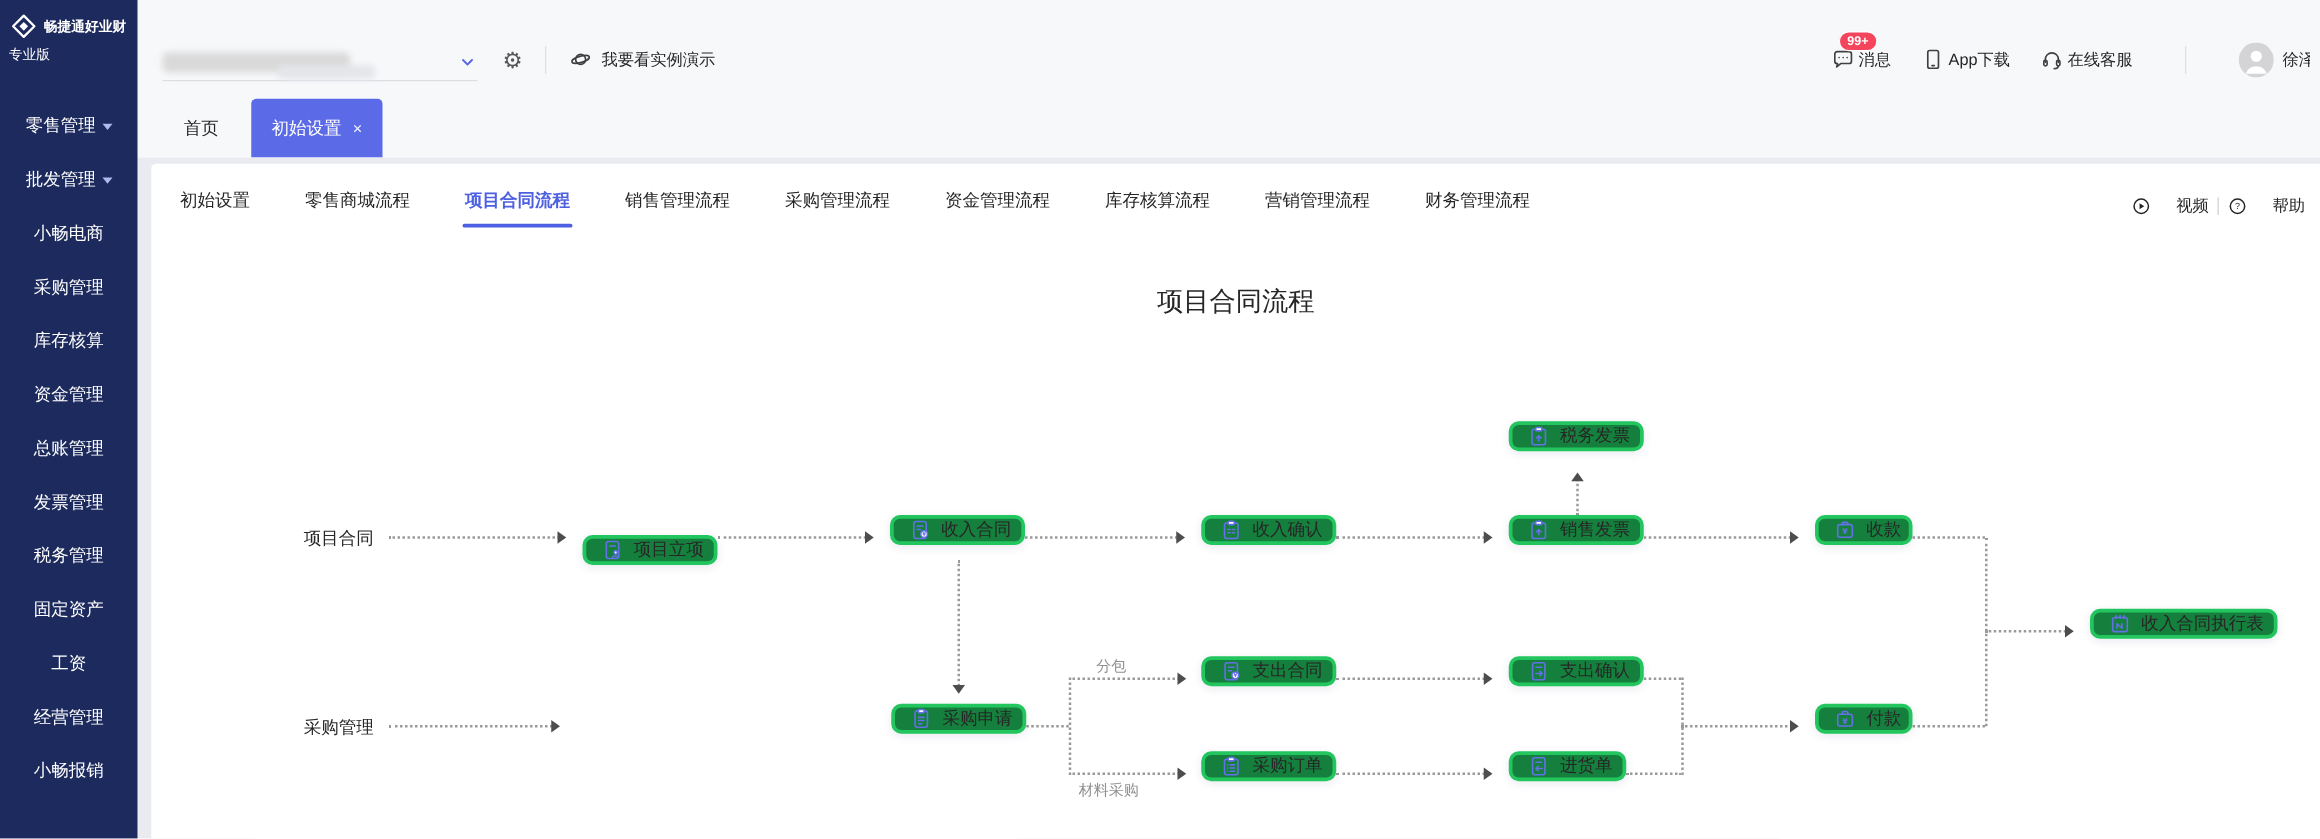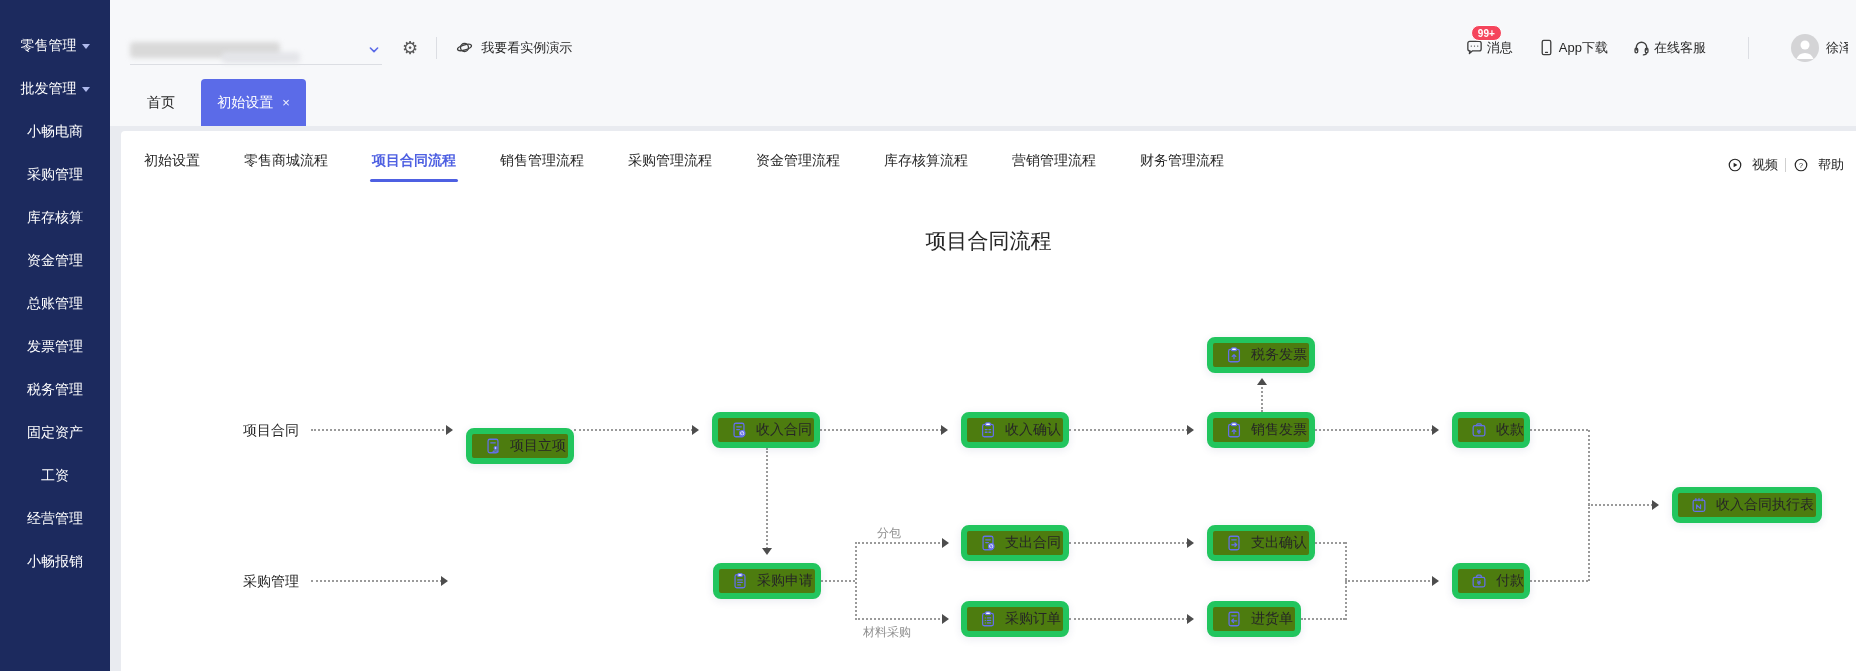--- a/index.html
+++ b/index.html
@@ -49,29 +49,29 @@
   .gapzone{position:absolute;left:110px;top:126px;right:0;bottom:0;background:#e9ebf0;}
   .card{position:absolute;left:121px;top:131px;right:0;bottom:0;background:#fff;
         border-top-left-radius:4px;overflow:hidden;}
   .doc-tabs{display:flex;gap:44px;padding:21px 0 0 23px;font-size:14px;}
   .doc-tab{cursor:pointer;padding-bottom:12px;position:relative;white-space:nowrap;}
   .doc-tab.active{color:#4e60e2;font-weight:bold;}
   .doc-tab.active::after{content:"";position:absolute;left:-2px;right:-2px;bottom:0;height:3px;
                          background:#4e60e2;border-radius:2px;}
   .helpbox{position:absolute;right:12px;top:25px;display:flex;align-items:center;gap:7px;
            font-size:13px;color:#262626;}
-  .hb-item{display:flex;align-items:center;gap:9px;cursor:pointer;}
+  .hb-item{display:flex;align-items:center;gap:20px;cursor:pointer;}
   .hb-div{width:1px;height:14px;background:#cfcfcf;}
 
   .flow-title{position:absolute;left:0;right:0;top:96px;text-align:center;font-size:21px;
               font-weight:500;color:#262626;}
 
   
-  .fnode{position:absolute;height:36px;box-sizing:border-box;display:flex;align-items:center;gap:8px;
-         padding:0 12px;background:#4d7c0f;border:6px solid #22c55e;border-radius:8px;
+  .fnode{position:absolute;height:24px;box-sizing:border-box;display:flex;align-items:center;gap:8px;
+         padding:0 12px;background:#15803d;border:3px solid #22c55e;border-radius:8px;
          box-shadow:0 2px 8px rgba(40,48,110,.10);font-size:14px;color:#262626;cursor:pointer;
          white-space:nowrap;z-index:2;}
   .fnode svg{flex:0 0 18px;fill:none;stroke:#6470e8;stroke-width:1.4;
              stroke-linecap:round;stroke-linejoin:round;}
   .wb{fill:#fff;}
   .tf{fill:#6470e8;stroke:none;font-weight:bold;font-family:"DejaVu Sans",sans-serif;}
   .flabel{position:absolute;font-size:14px;font-weight:500;color:#262626;z-index:2;}
   .blabel{position:absolute;font-size:12px;color:#8f8f8f;z-index:2;}
 
   
@@ -85,20 +85,30 @@
                 border:5px solid transparent;border-top:7px solid #4d4d4d;}
 
   .topsvg{fill:none;stroke:#404040;stroke-width:1.4;stroke-linecap:round;stroke-linejoin:round;}
 </style>
 </head>
 <body>
 
 <div class="app">
 
   <div class="sidebar">
+    <div class="logo-block">
+      <div class="logo-row">
+        <svg width="24" height="24" viewBox="0 0 24 24" fill="none" stroke="#fff" stroke-width="1.8" stroke-linejoin="round">
+          <path d="M12 3.5L20.5 12 12 20.5 3.5 12z"></path>
+          <path d="M12 8.5l3.5 3.5-3.5 3.5L8.5 12z" fill="#fff" stroke="none"></path>
+        </svg>
+        <span class="logo-text">畅捷通好业财</span>
+      </div>
+      <div class="edition">专业版</div>
+    </div>
     <div class="menu">
       <div class="menu-item">
         <span>零售管理</span>
         <span class="caret"></span>
       </div>
       <div class="menu-item">
         <span>批发管理</span>
         <span class="caret"></span>
       </div>
       <div class="menu-item">

